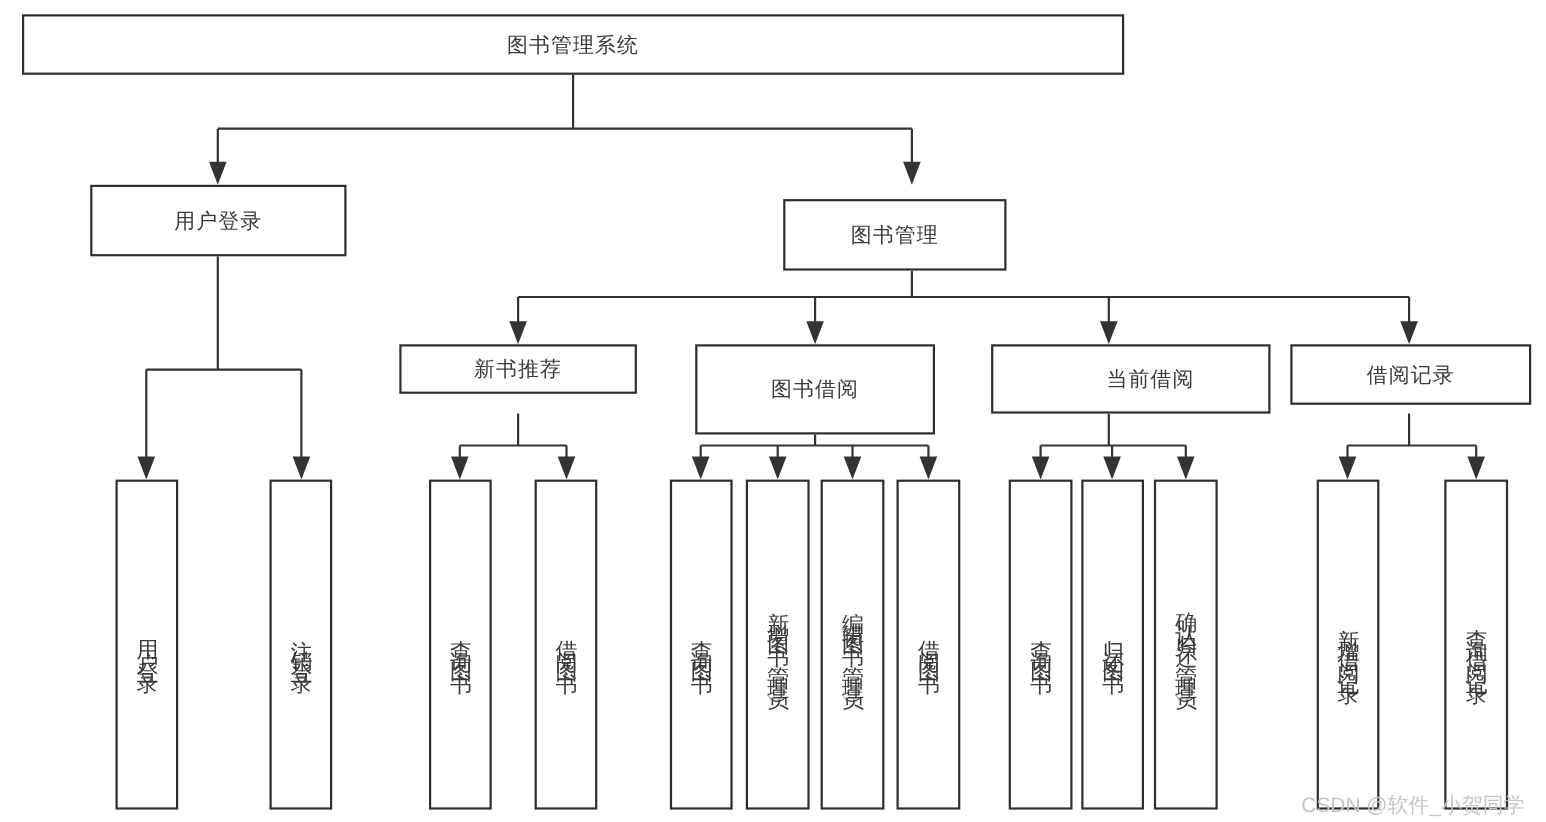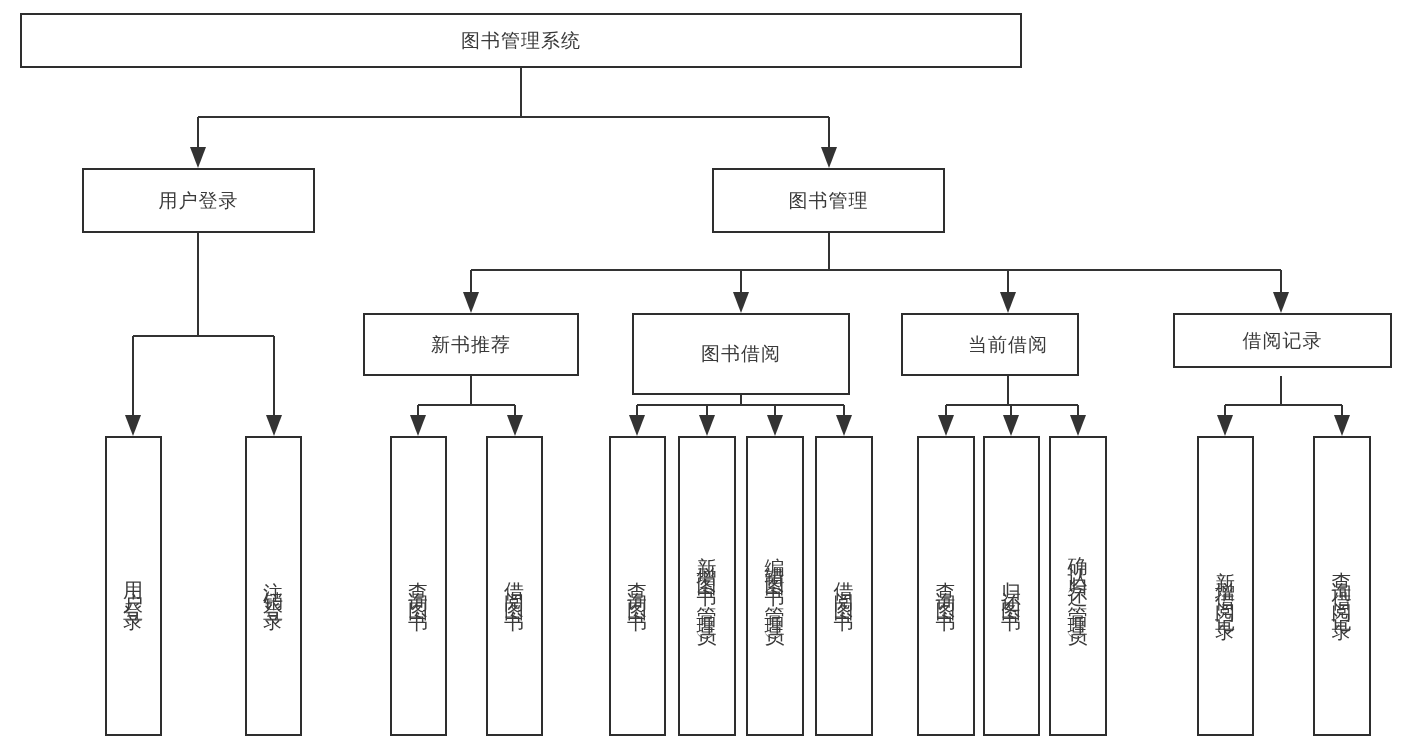--- a/index.html
+++ b/index.html
@@ -86,31 +86,31 @@
     </g>
   </svg>
 
   <div class="box hbox" style="left:20px;top:13px;width:1002px;height:55px;justify-content:center;">
     <span>图书管理系统</span>
   </div>
 
   <div class="box hbox" style="left:82px;top:168px;width:233px;height:65px;">
     <span>用户登录</span>
   </div>
-  <div class="box hbox" style="left:712px;top:168px;width:233px;height:65px;">
+  <div class="box hbox" style="left:712px;top:181px;width:203px;height:65px;">
     <span>图书管理</span>
   </div>
 
-  <div class="box hbox" style="left:363px;top:313px;width:216px;height:63px;">
+  <div class="box hbox" style="left:363px;top:313px;width:216px;height:45px;">
     <span>新书推荐</span>
   </div>
   <div class="box hbox" style="left:632px;top:313px;width:218px;height:82px;">
     <span>图书借阅</span>
   </div>
-  <div class="box hbox" style="left:901px;top:313px;width:178px;height:63px;padding-left:36px;">
+  <div class="box hbox" style="left:901px;top:313px;width:254px;height:63px;padding-left:36px;">
     <span>当前借阅</span>
   </div>
   <div class="box hbox" style="left:1173px;top:313px;width:219px;height:55px;">
     <span>借阅记录</span>
   </div>
 
   <div class="box vbox" style="left:105px;top:436px;width:57px;height:300px;">
     <span>用户登录</span>
   </div>
   <div class="box vbox" style="left:245px;top:436px;width:57px;height:300px;">
@@ -147,14 +147,15 @@
     <span>确认归还（管理员）</span>
   </div>
 
   <div class="box vbox" style="left:1197px;top:436px;width:57px;height:300px;">
     <span>新增借阅记录</span>
   </div>
   <div class="box vbox" style="left:1313px;top:436px;width:58px;height:300px;">
     <span>查询借阅记录</span>
   </div>
 
+  <div class="watermark">CSDN @软件_小贺同学</div>
 
 </div>
 
 </body></html>

